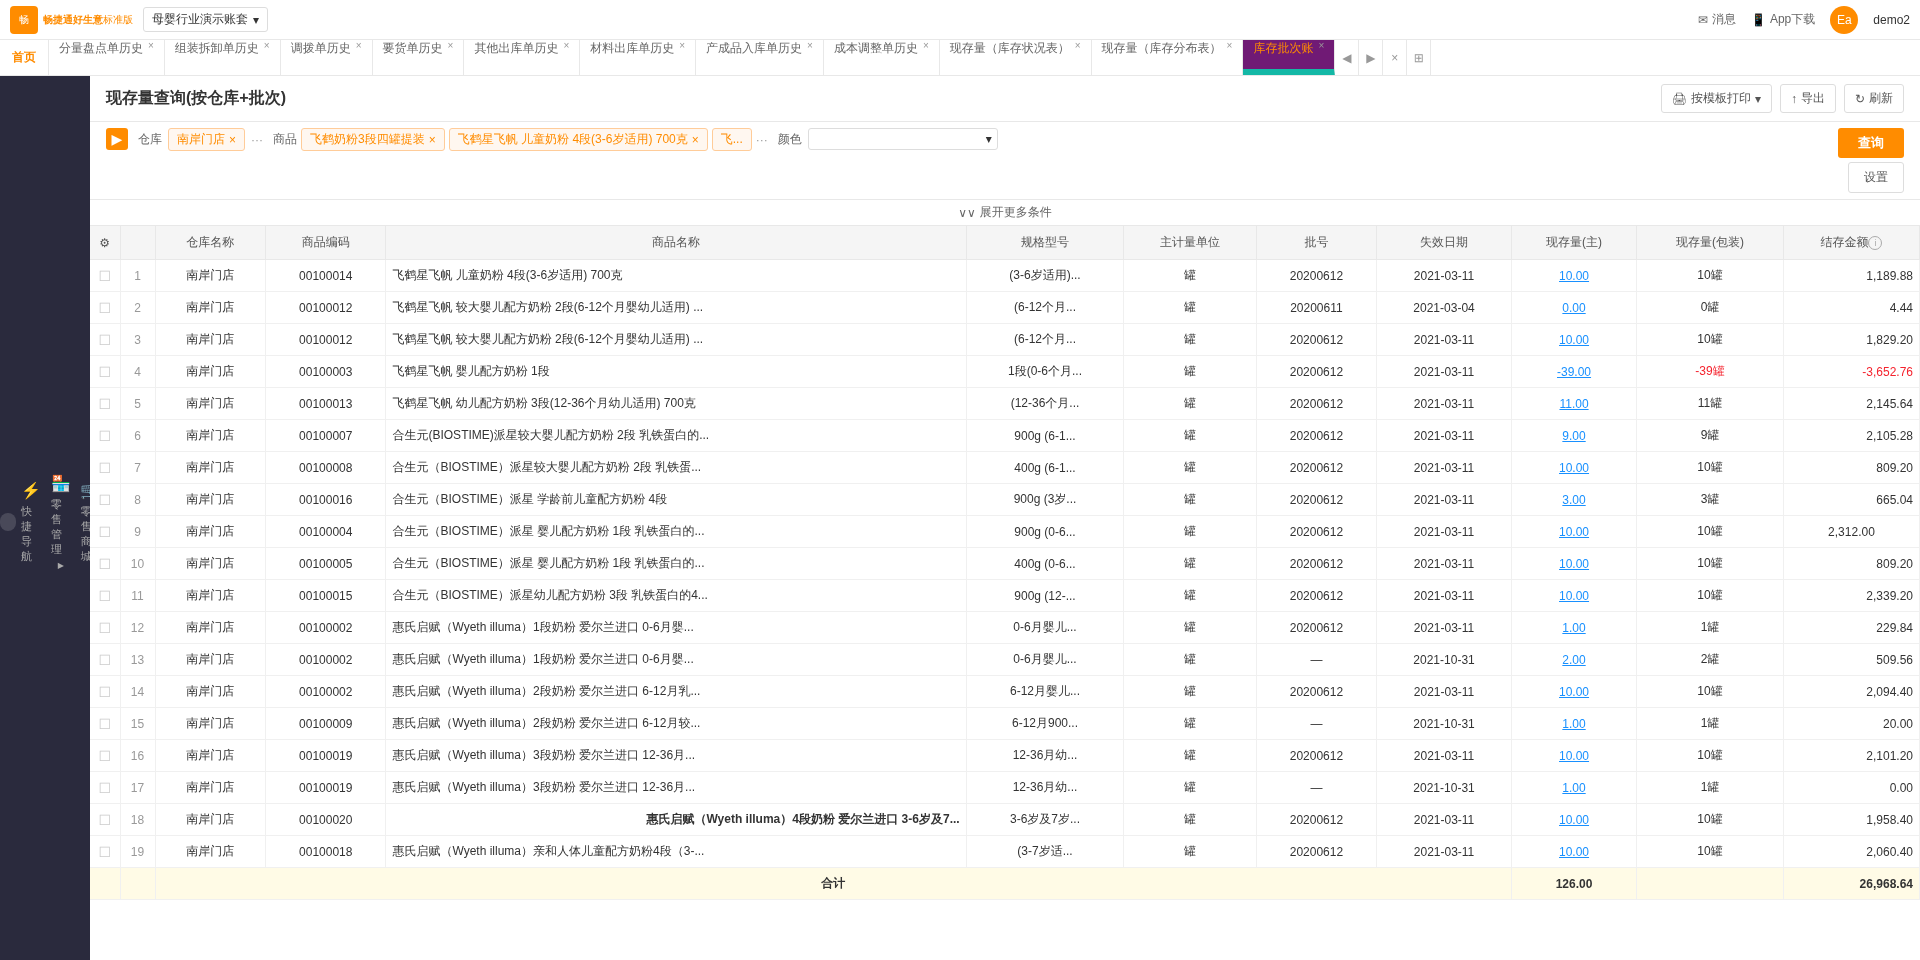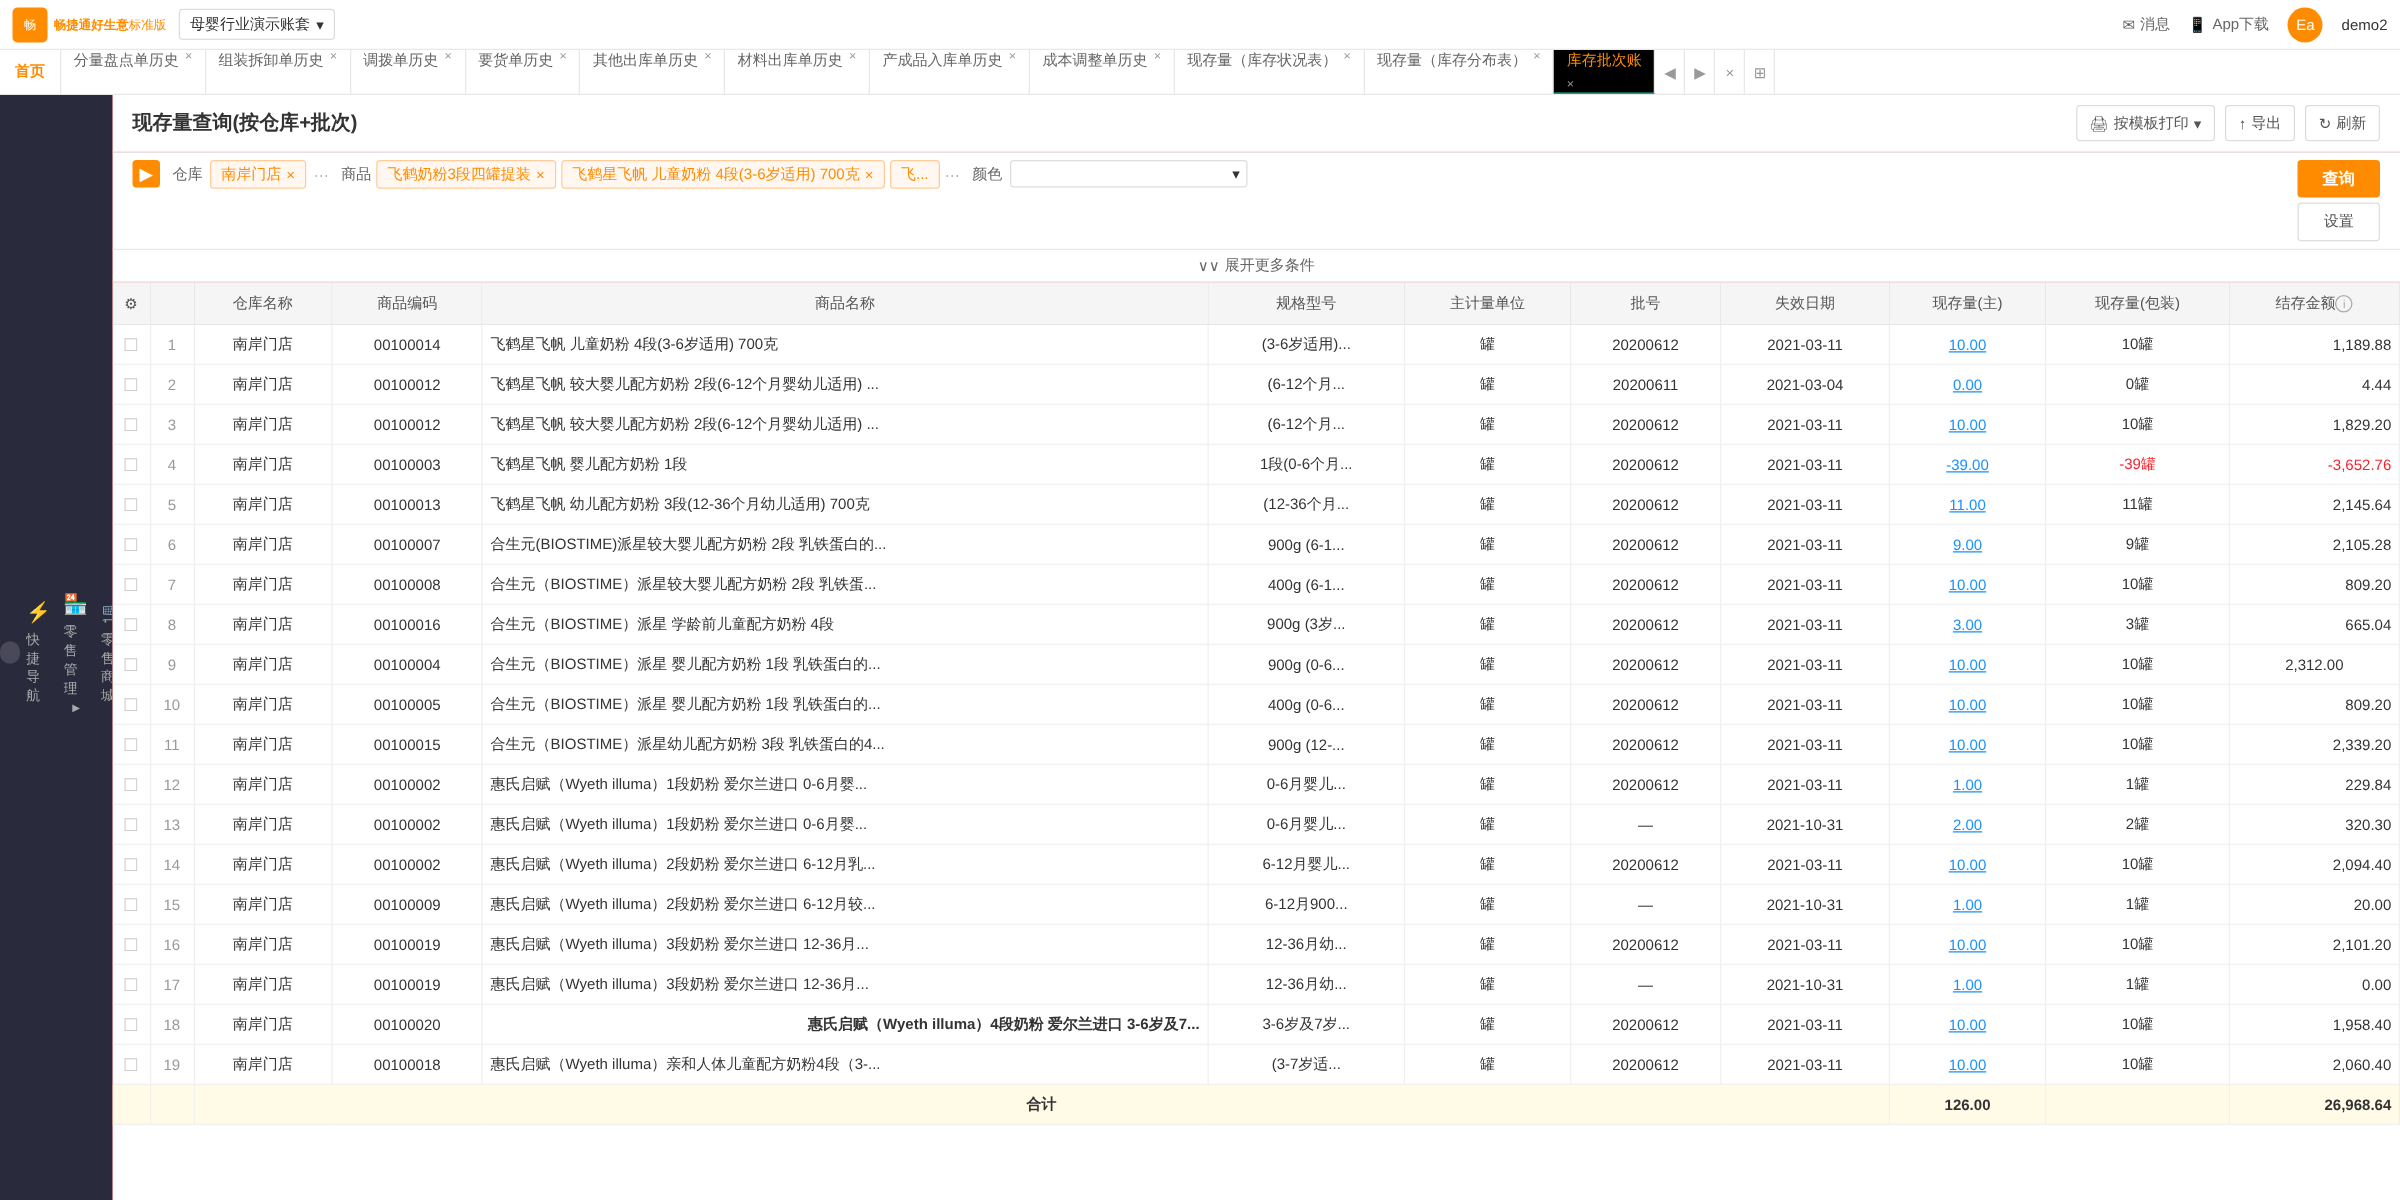--- a/index.html
+++ b/index.html
@@ -11,21 +11,21 @@
     .logo-area { display: flex; align-items: center; gap: 5px; }
     .logo-icon { width: 28px; height: 28px; background: #ff8c00; border-radius: 4px; display: flex; align-items: center; justify-content: center; color: white; font-size: 10px; }
     .dropdown-selector { display: flex; align-items: center; gap: 5px; border: 1px solid #ddd; border-radius: 3px; padding: 3px 8px; cursor: pointer; font-size: 12px; }
     .top-bar-right { display: flex; align-items: center; gap: 15px; }
     .top-bar-btn { display: flex; align-items: center; gap: 4px; cursor: pointer; color: #666; font-size: 12px; }
 
     
     .tab-bar { display: flex; align-items: center; background: #fff; height: 36px; border-bottom: 1px solid #e8e8e8; overflow: hidden; }
     .tab-item { display: flex; align-items: flex-start; padding: 0 10px; height: 36px; border-right: 1px solid #e8e8e8; cursor: pointer; font-size: 12px; color: #666; white-space: nowrap; gap: 5px; flex-shrink: 0; }
     .tab-item:first-child { color: #ff8c00; font-weight: bold; }
-    .tab-item.active { background: #000000; color: #ff8c00; border-bottom: 2px solid #14b8a6; flex-direction: column; }
+    .tab-item.active { background: #701a75; color: #ff8c00; border-bottom: 7px solid #14b8a6; }
     .tab-close { color: #999; font-size: 10px; cursor: pointer; }
     .tab-nav-btn { display: flex; align-items: center; justify-content: center; width: 24px; height: 36px; cursor: pointer; color: #999; border-right: 1px solid #e8e8e8; flex-shrink: 0; }
 
     
     .main-layout { display: flex; height: calc(960px - 76px); }
 
     
     .sidebar { width: 90px; background: #2a2a3d; display: flex; flex-direction: row; align-items: center; padding-top: 8px; flex-shrink: 0; }
     .sidebar-item { width: 100%; padding: 10px 5px; display: flex; flex-direction: column; align-items: center; cursor: pointer; color: #aaa; font-size: 11px; gap: 4px; }
     .sidebar-item.active { background: #ff8c00; color: white; }
@@ -289,21 +289,21 @@
         </div>
 
         <div class="filter-group" style="align-items:center;">
           <span class="filter-label">颜色</span>
           <div style="position:relative;display:inline-flex;align-items:center;">
             <input class="color-filter-input" type="text" value="" style="">
             <span style="position:absolute;right:6px;">▾</span>
           </div>
         </div>
 
-        <div style="margin-left:auto;display:flex;flex-direction:column;gap:4px;">
+        <div style="margin-left:auto;display:flex;flex-direction:column;gap:4px;align-items:flex-end;">
           <button class="query-btn">查询</button>
           <button class="set-btn">设置</button>
         </div>
       </div>
 
       <div class="expand-conditions">
         <div class="expand-conditions-btn">
           <span>∨∨</span>
           <span>展开更多条件</span>
         </div>
@@ -501,21 +501,21 @@
     <td class="row-num">13</td>
     <td>南岸门店</td>
     <td>00100002</td>
     <td style="text-align:left;max-width:320px;overflow:hidden;text-overflow:ellipsis;">惠氏启赋（Wyeth illuma）1段奶粉 爱尔兰进口 0-6月婴...</td>
     <td>0-6月婴儿...</td>
     <td>罐</td>
     <td>—</td>
     <td>2021-10-31</td>
     <td class="text-link ">2.00</td>
     <td class="">2罐</td>
-    <td class="" style="text-align:right;">320.30</td>
+    <td class="" style="text-align:right;">509.56</td>
   </tr>
               <tr>
     <td><span class="col-check">☐</span></td>
     <td class="row-num">14</td>
     <td>南岸门店</td>
     <td>00100002</td>
     <td style="text-align:left;max-width:320px;overflow:hidden;text-overflow:ellipsis;">惠氏启赋（Wyeth illuma）2段奶粉 爱尔兰进口 6-12月乳...</td>
     <td>6-12月婴儿...</td>
     <td>罐</td>
     <td>20200612</td>

